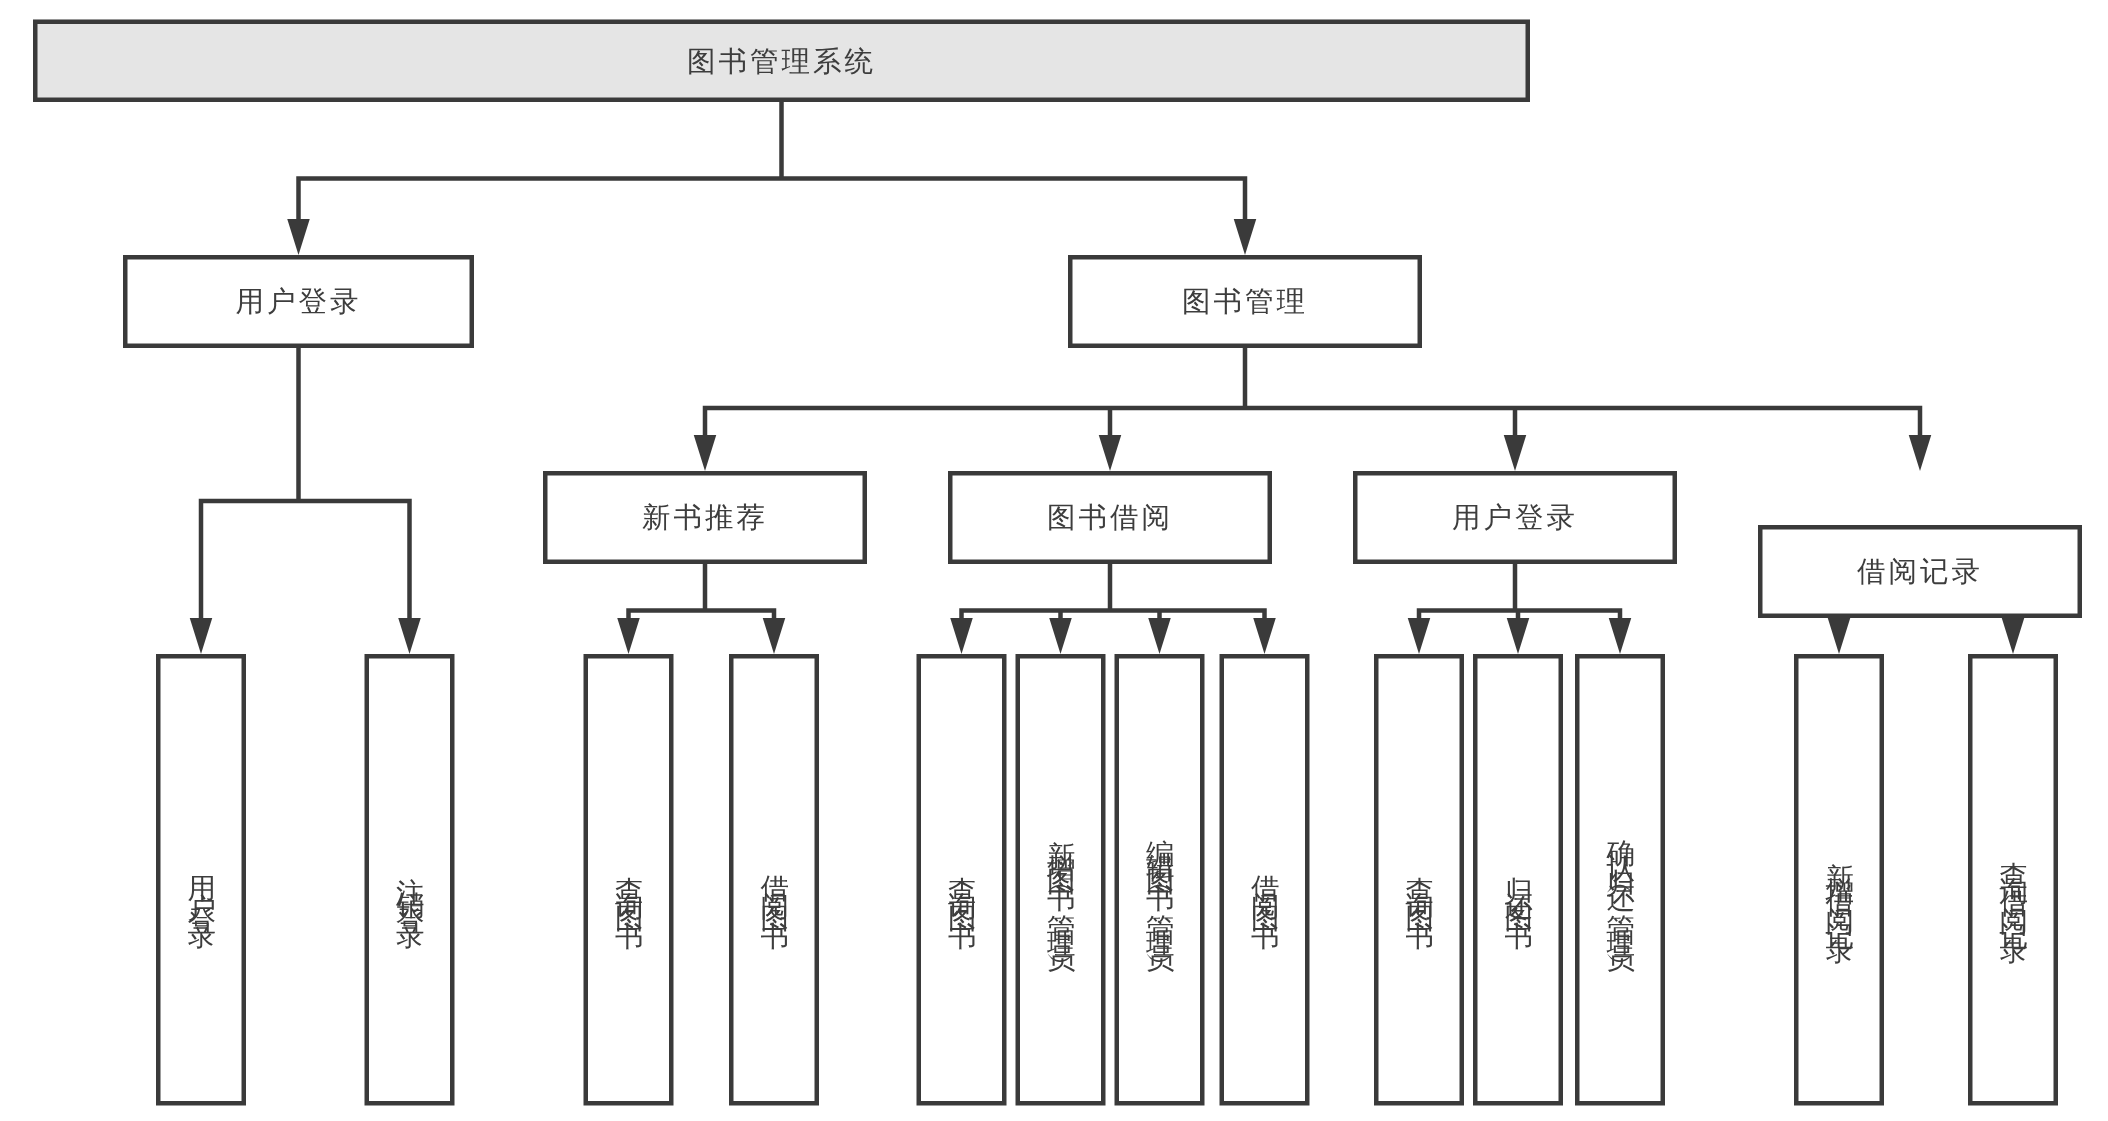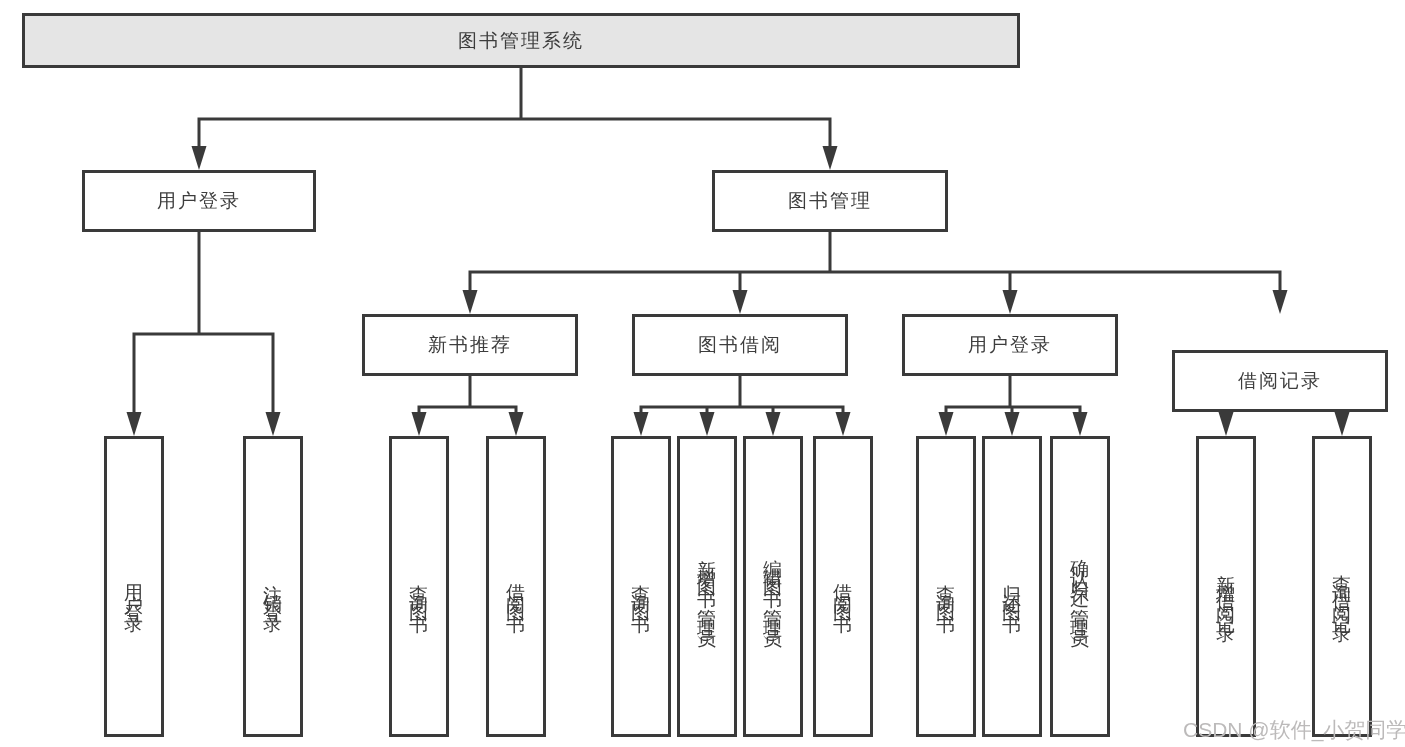--- a/index.html
+++ b/index.html
@@ -127,15 +127,14 @@
   <div class="node leaf" style="left: 743px; top: 436px; width: 60px; height: 301px; border-color: rgb(58, 58, 58); background: rgb(255, 255, 255); color: rgb(61, 61, 61);">编辑图书（管理员）</div>
   <div class="node leaf" style="left: 813px; top: 436px; width: 60px; height: 301px; border-color: rgb(58, 58, 58); background: rgb(255, 255, 255); color: rgb(61, 61, 61);">借阅图书</div>
 
   <div class="node leaf" style="left: 916px; top: 436px; width: 60px; height: 301px; border-color: rgb(58, 58, 58); background: rgb(255, 255, 255); color: rgb(61, 61, 61);">查询图书</div>
   <div class="node leaf" style="left: 982px; top: 436px; width: 60px; height: 301px; border-color: rgb(58, 58, 58); background: rgb(255, 255, 255); color: rgb(61, 61, 61);">归还图书</div>
   <div class="node leaf" style="left: 1050px; top: 436px; width: 60px; height: 301px; border-color: rgb(58, 58, 58); background: rgb(255, 255, 255); color: rgb(61, 61, 61);">确认归还（管理员）</div>
 
   <div class="node leaf" style="left: 1196px; top: 436px; width: 60px; height: 301px; border-color: rgb(58, 58, 58); background: rgb(255, 255, 255); color: rgb(61, 61, 61);">新增借阅记录</div>
   <div class="node leaf" style="left: 1312px; top: 436px; width: 60px; height: 301px; border-color: rgb(58, 58, 58); background: rgb(255, 255, 255); color: rgb(61, 61, 61);">查询借阅记录</div>
 
-  <div id="watermark" style="color: rgb(188, 186, 186);">CSDN @软件_小贺同学</div>
 
 </div>
 
 </body></html>

